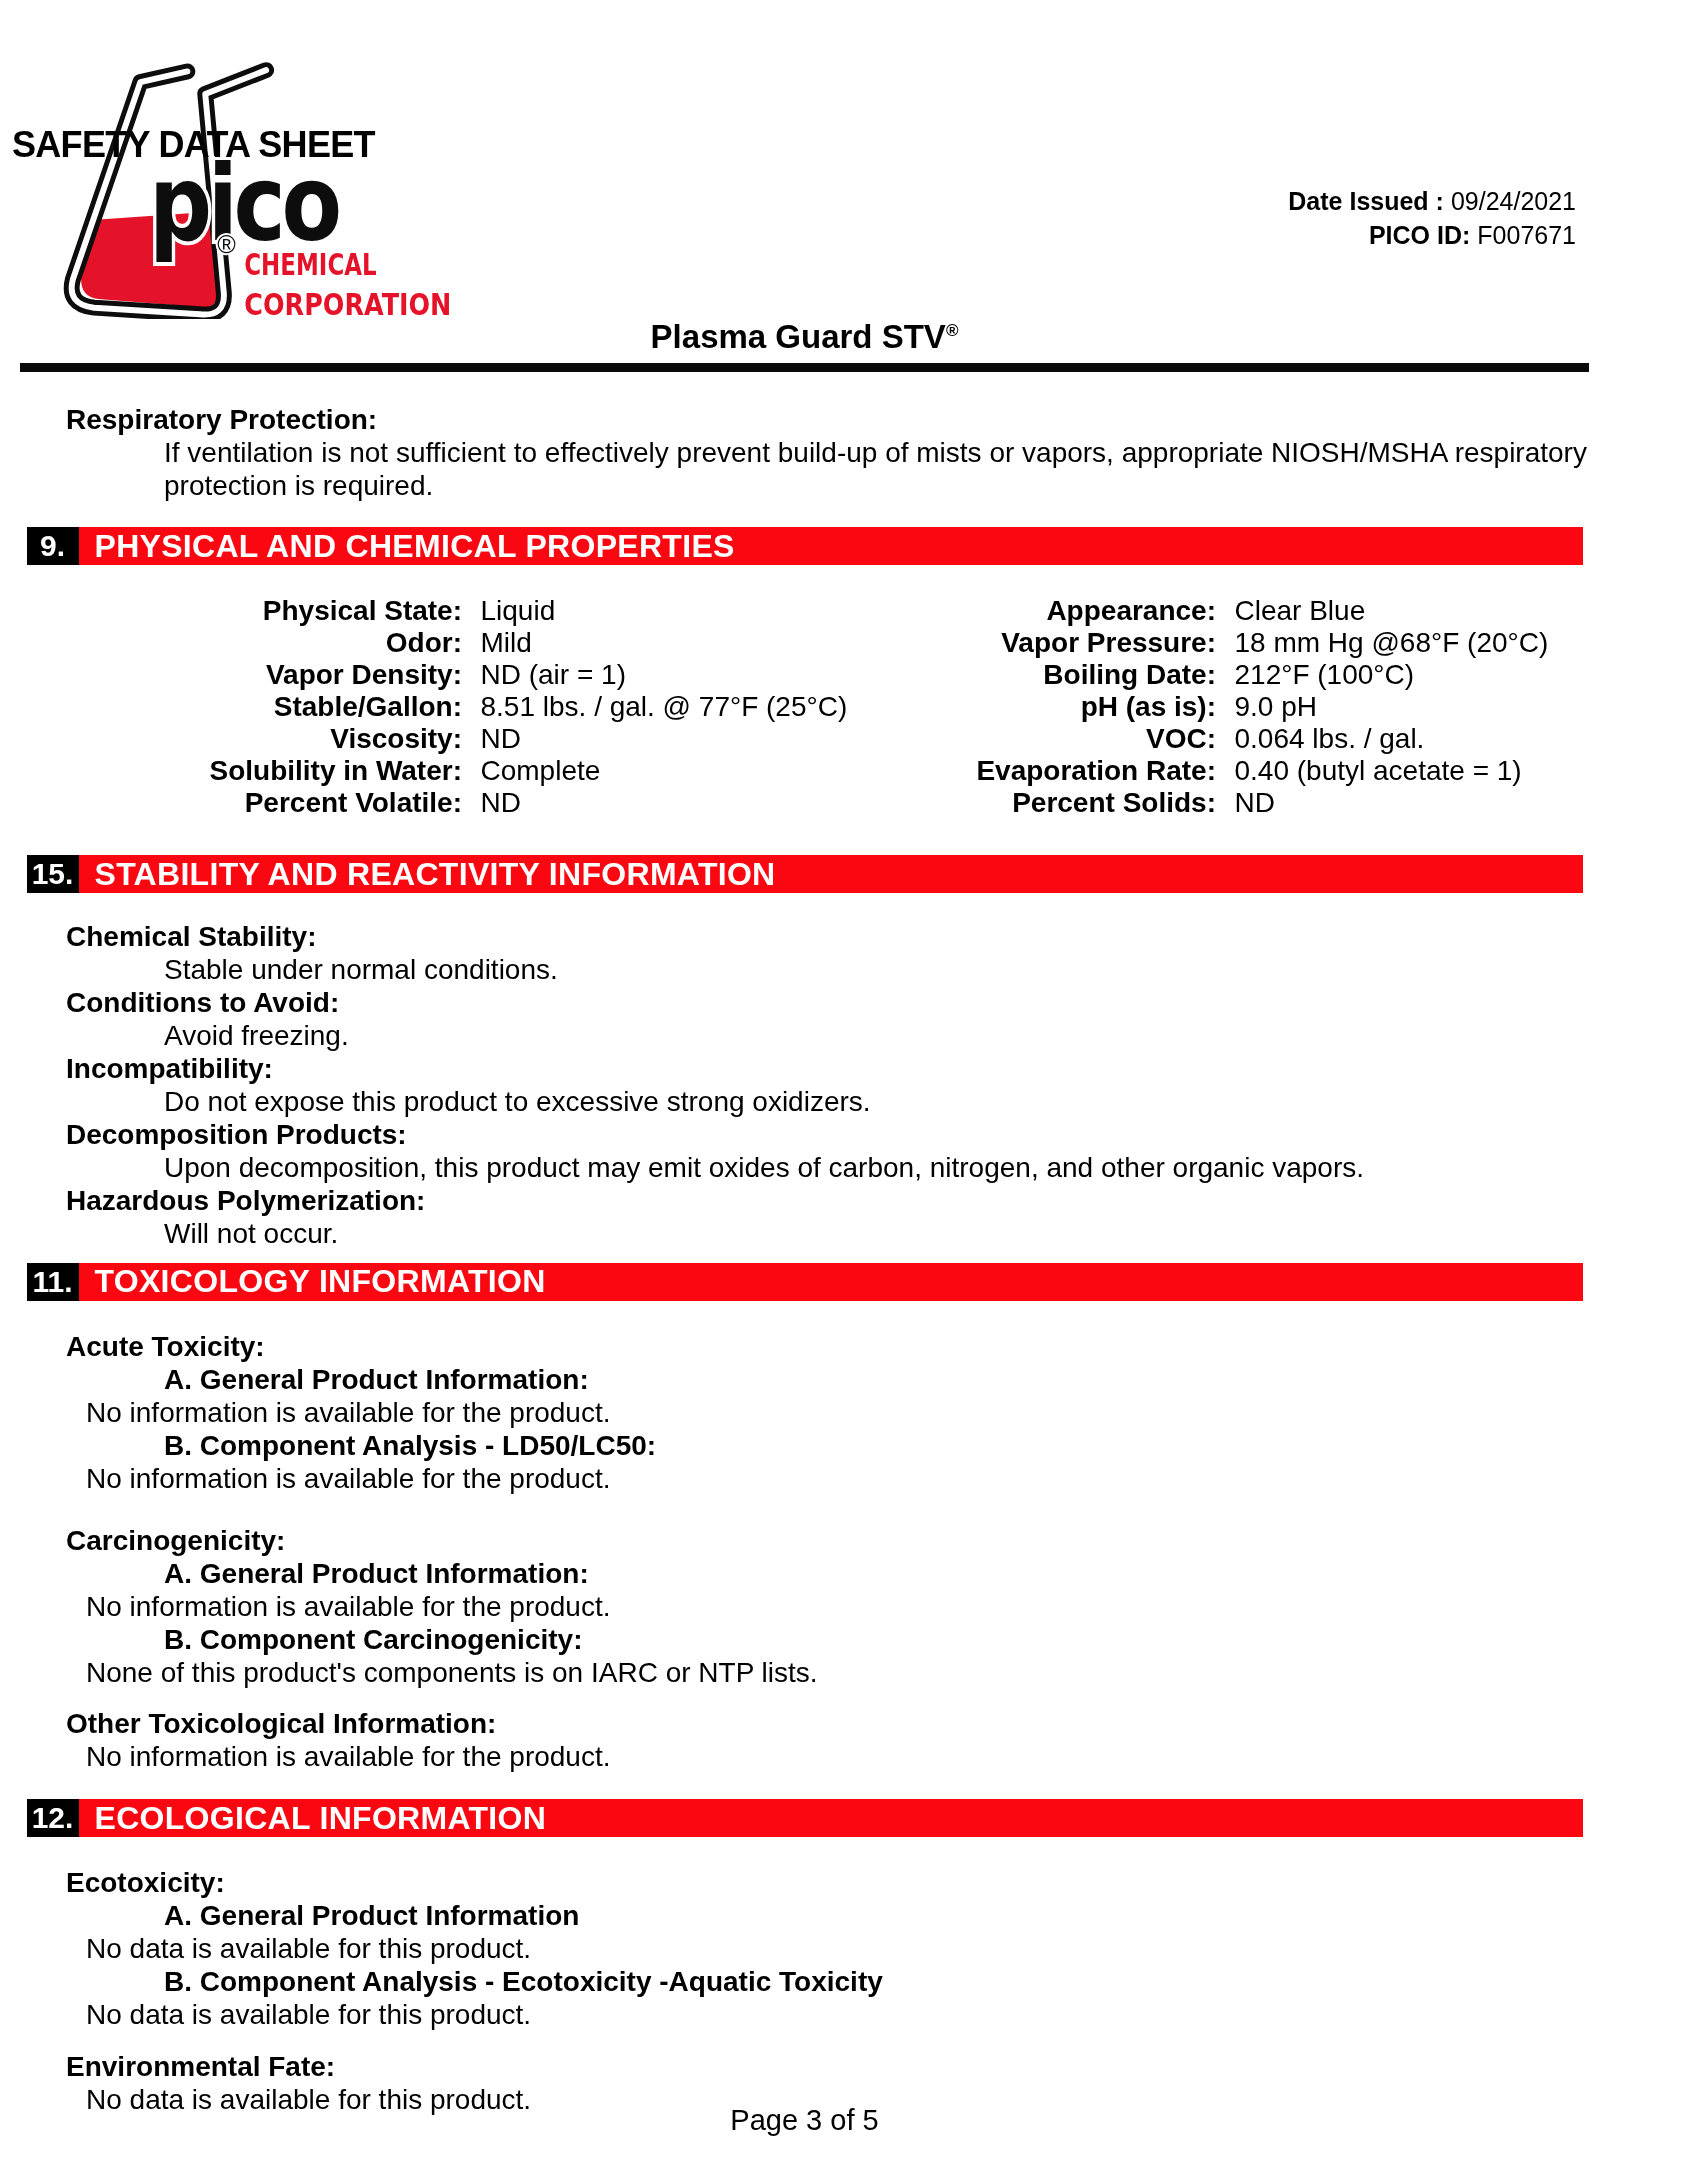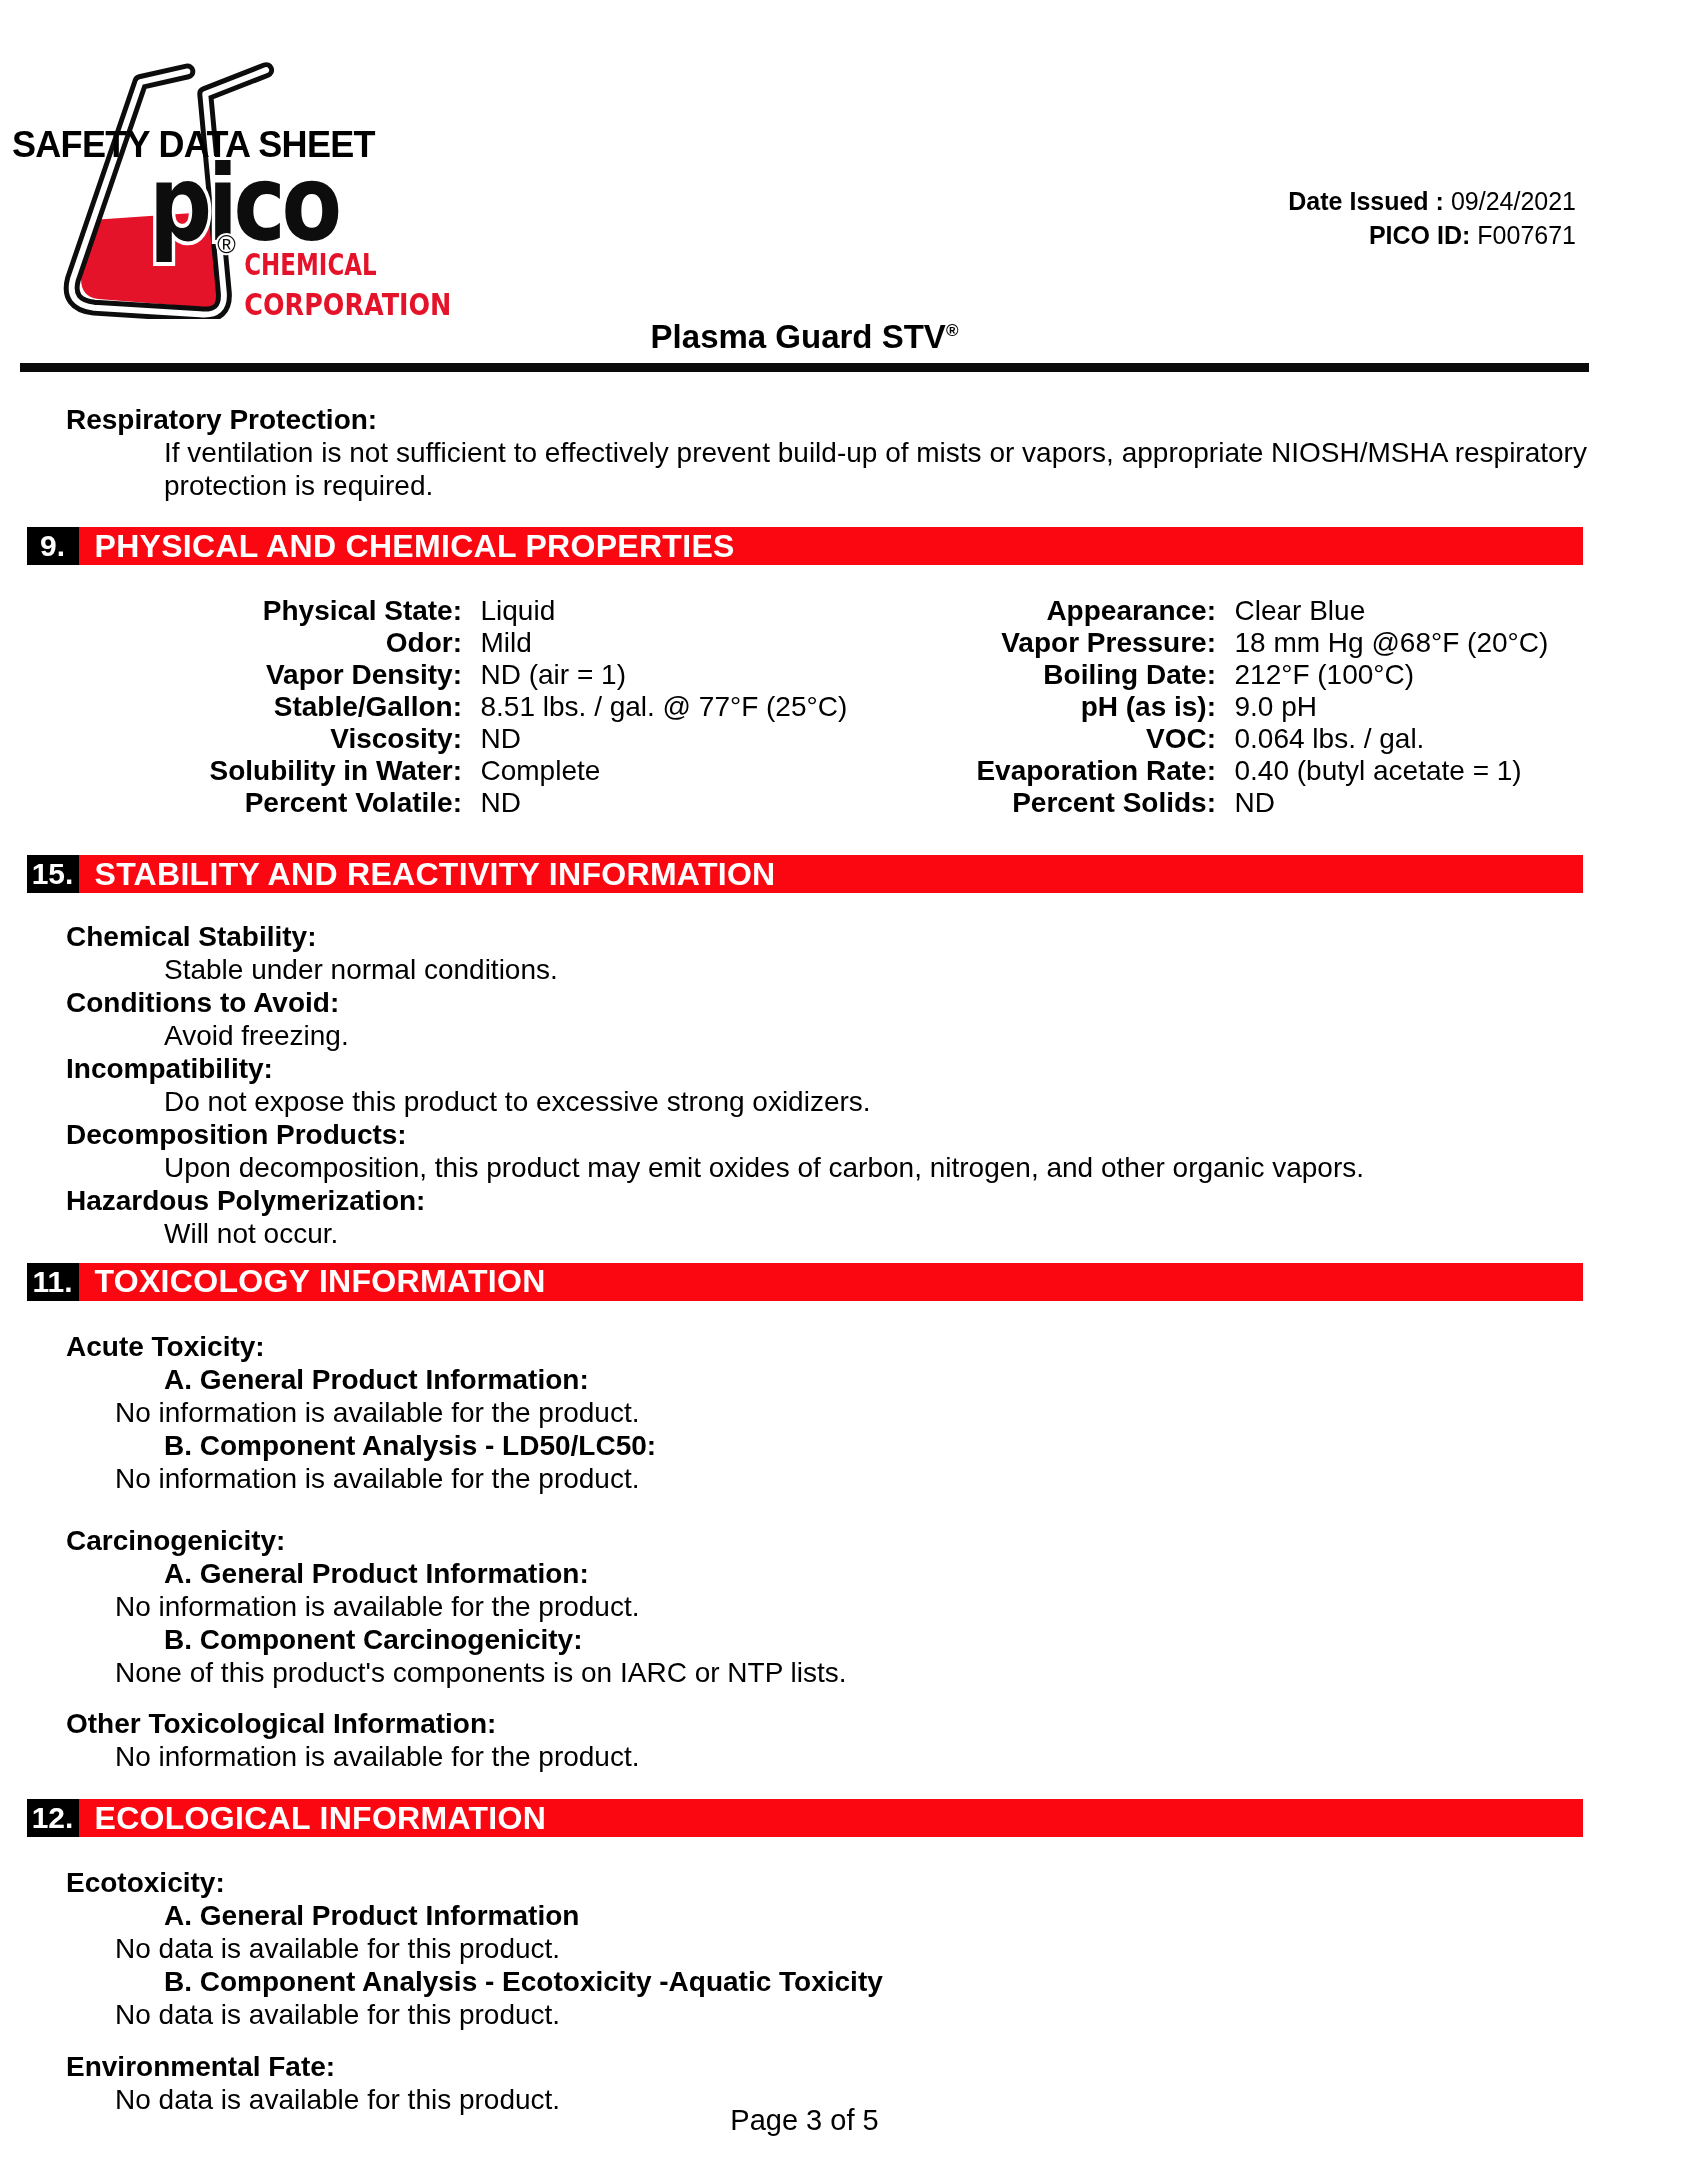--- a/index.html
+++ b/index.html
@@ -36,21 +36,21 @@
   .rule{
     position:absolute;top:363px;left:20px;right:20px;height:8.6px;
     background:#0a0a0a;
   }
   
   .main{position:absolute;top:387px;left:0;right:0;}
   .line{height:33px;line-height:33px;font-size:28px;white-space:nowrap;}
   .h{font-weight:bold;}
   .ind0{padding-left:66px;}
   .ind1{padding-left:164px;}
-  .ind2{padding-left:115px;}
+  .ind2{padding-left:86px;}
   .mt-intro{margin-top:16px;}
   .gap-lg{margin-top:29px;}
   .gap-md{margin-top:18.5px;}
   
   .section-bar{
     display:flex;margin-left:26.5px;margin-right:26.5px;height:38px;
   }
   .sec-num{
     width:52px;background:#000;color:#fff;flex:none;
     font-weight:bold;font-size:30px;

